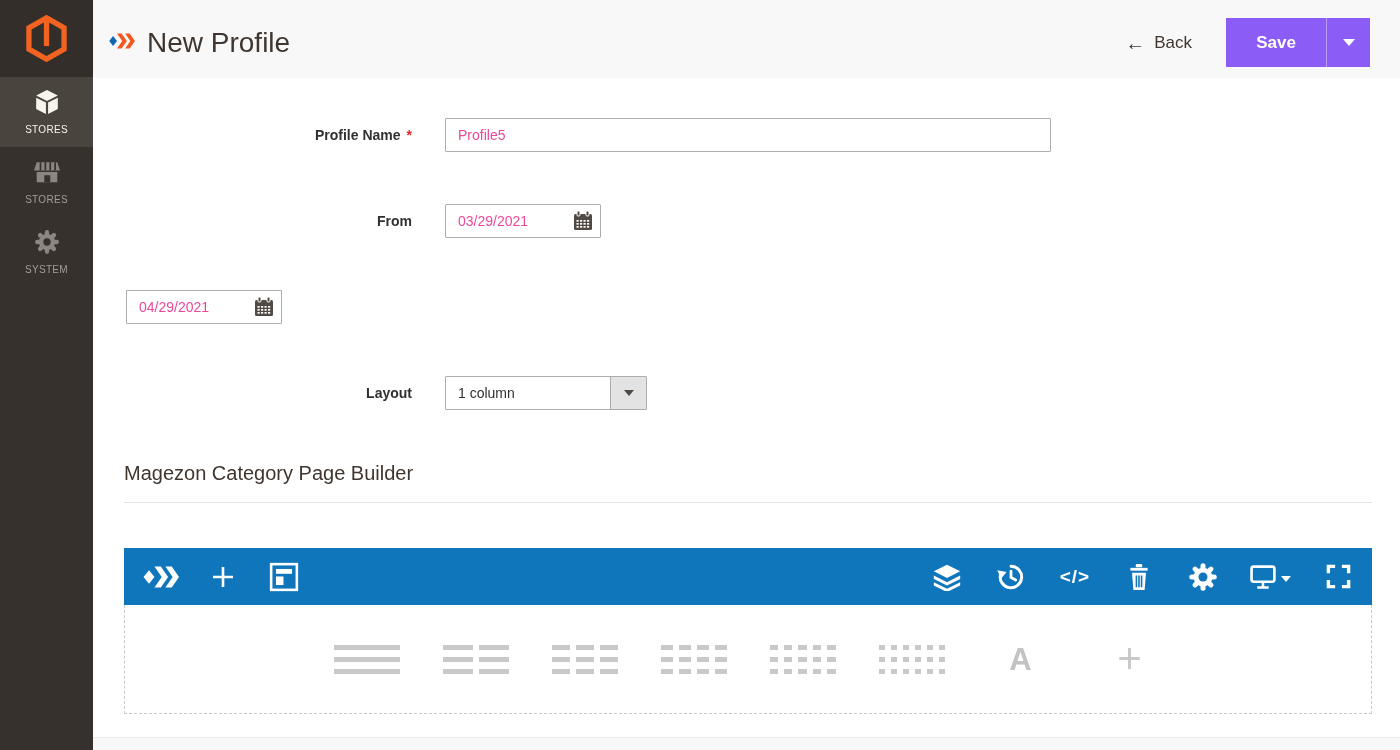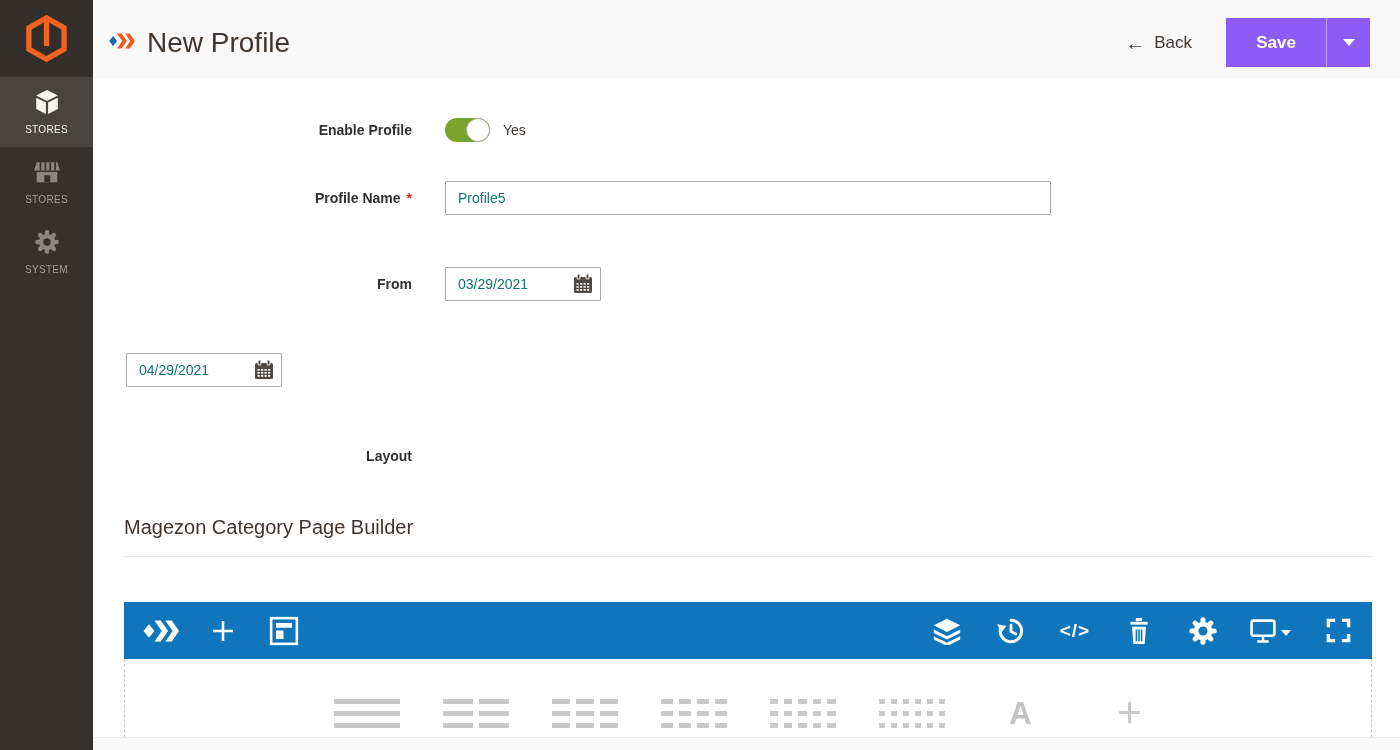--- a/index.html
+++ b/index.html
@@ -41,21 +41,21 @@
   .field-wrap { margin-left:33px; display:flex; align-items:center; }
 
   .row-toggle { margin-bottom:39px; }
   .row-toggle .form-label { padding-top:4px; }
   .toggle { width:45px; height:24px; background:#79a22e; border-radius:12px; position:relative; cursor:pointer; flex:0 0 auto; }
   .toggle-knob { position:absolute; right:0; top:0; width:24px; height:24px; background:#fff;
     border:1px solid #aaa6a0; border-radius:50%; }
   .toggle-text { font-size:14px; color:#41362f; margin-left:13px; }
 
   input.text-input { height:34px; border:1px solid #adadad; border-radius:1px; font-size:14px;
-    color:#0f766e; padding:0 12px; font-family:"Liberation Sans",sans-serif; background:#fff; }
+    color:#ec4899; padding:0 12px; font-family:"Liberation Sans",sans-serif; background:#fff; }
   .profile-input { width:606px; }
   .date-wrap { position:relative; }
   .date-input { width:156px; padding-right:36px !important; }
   .cal-icon { position:absolute; right:7px; top:6px; cursor:pointer; }
 
   .layout-select { width:202px; height:34px; border:1px solid #adadad; border-radius:1px; display:flex; background:#fff; cursor:pointer; }
   .select-value { flex:1; font-size:14px; color:#303030; padding:0 12px; line-height:32px; }
   .select-btn { width:36px; background:#e3e3e3; border-left:1px solid #adadad; display:flex; align-items:center; justify-content:center; }
   .caret-down-dark { width:0; height:0; border-left:5px solid transparent; border-right:5px solid transparent; border-top:6px solid #514943; }
 
@@ -156,29 +156,20 @@
     <div class="save-caret">
       <span class="caret-down-white"></span>
     </div>
   </div>
 </div>
 
 <div class="content">
 
   <div class="form-area">
 
-    <div class="form-row row-toggle">
-      <div class="form-label">Enable Profile</div>
-      <div class="field-wrap">
-        <div class="toggle">
-          <div class="toggle-knob"></div>
-        </div>
-        <span class="toggle-text">Yes</span>
-      </div>
-    </div>
 
     <div class="form-row">
       <div class="form-label"><span>Profile Name</span><span class="req-star">*</span></div>
       <div class="field-wrap">
         <input class="text-input profile-input" value="Profile5" style="">
       </div>
     </div>
 
     <div class="form-row">
       <div class="form-label">From</div>
@@ -234,20 +225,28 @@
                   <rect x="15" y="16" width="2.2" height="1.7"></rect>
               </g>
             </svg>
           </span>
         </div>
       </div>
     </div>
 
     <div class="form-row">
       <div class="form-label">Layout</div>
+      <div class="field-wrap">
+        <div class="layout-select">
+          <span class="select-value">1 column</span>
+          <span class="select-btn">
+            <span class="caret-down-dark"></span>
+          </span>
+        </div>
+      </div>
     </div>
   </div>
 
   <div class="builder-section">
     <h2 class="section-title">Magezon Category Page Builder</h2>
     <div class="section-divider"></div>
 
     <div class="builder-toolbar">
       <div class="tb-left">
         <span class="tb-btn">

